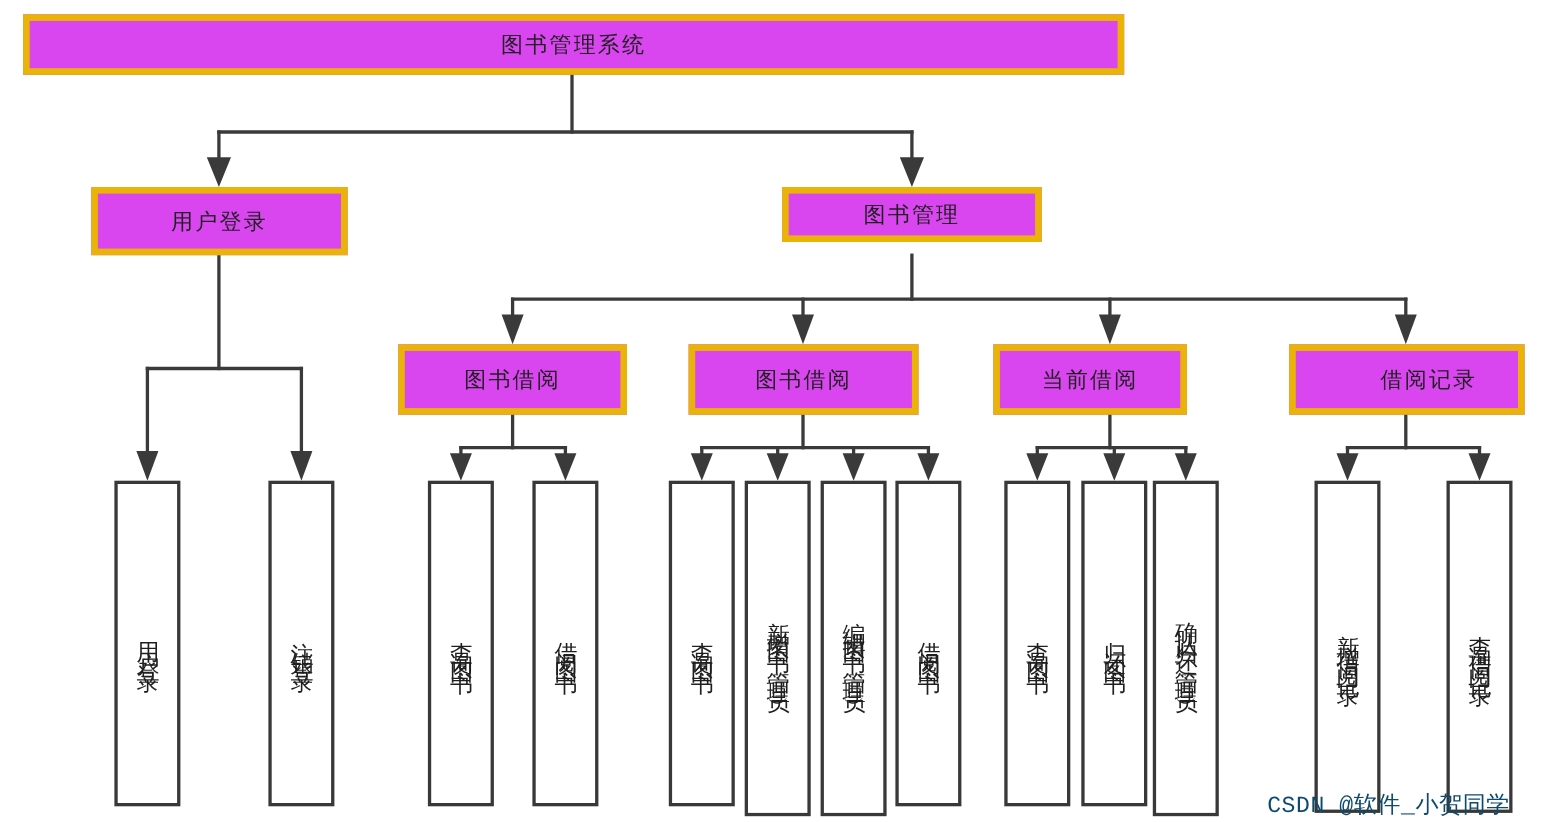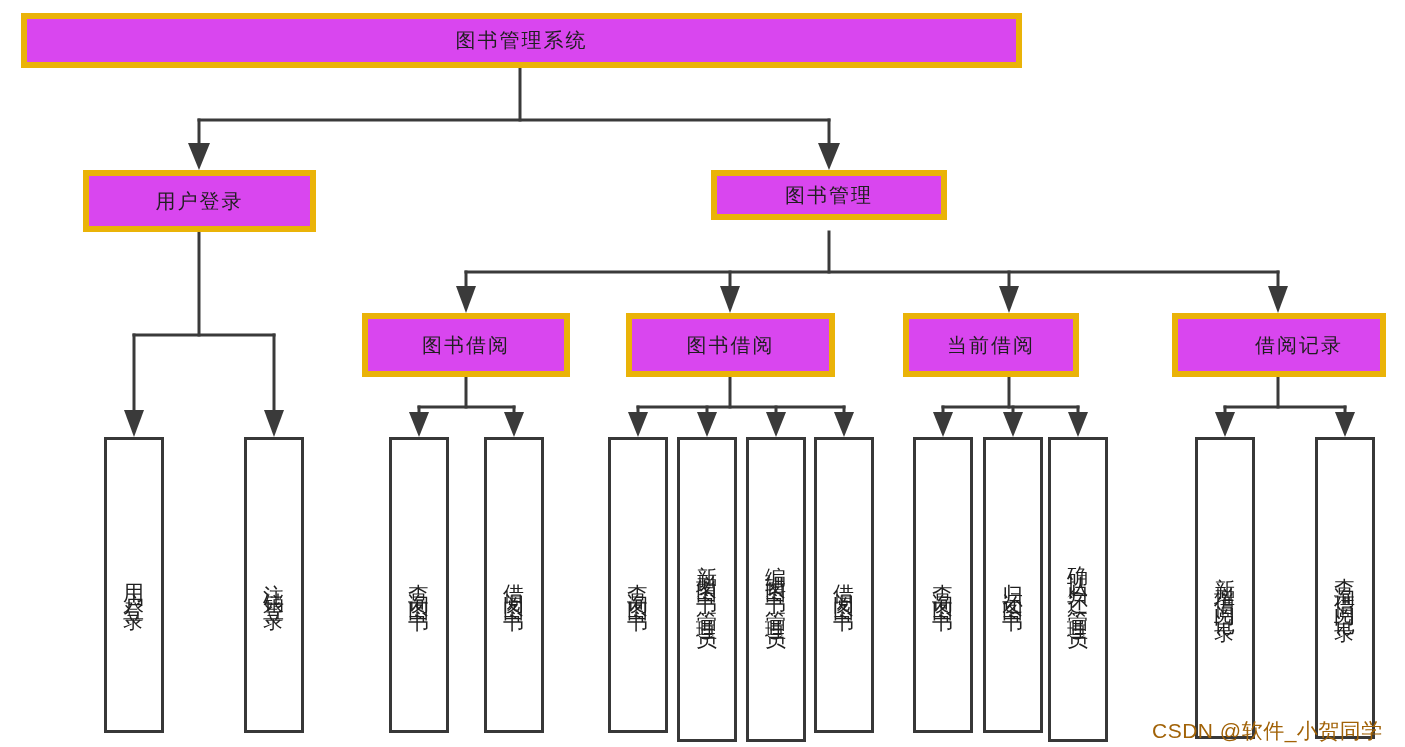--- a/index.html
+++ b/index.html
@@ -18,21 +18,21 @@
   .leaf{
     position:absolute;box-sizing:border-box;border:3px solid #383838;background:#ffffff;
     display:flex;align-items:center;justify-content:center;
   }
   .leaf span{
     writing-mode:vertical-rl;color:#1f1f1f;font-size:21px;
     letter-spacing:9px;line-height:1;
   }
   .watermark{
     position:absolute;left:1152px;top:717px;width:253px;
-    color:#a16207;font-size:21px;letter-spacing:0.5px;white-space:nowrap;
+    color:#0c4a6e;font-size:21px;letter-spacing:0.5px;white-space:nowrap;font-family:Liberation Mono, monospace;
   }
 </style>
 </head>
 <body>
 
 <div class="canvas">
 
   <svg class="connectors" viewBox="0 0 1405 747">
 
     <line x1="520" y1="68" x2="520" y2="120"></line>

